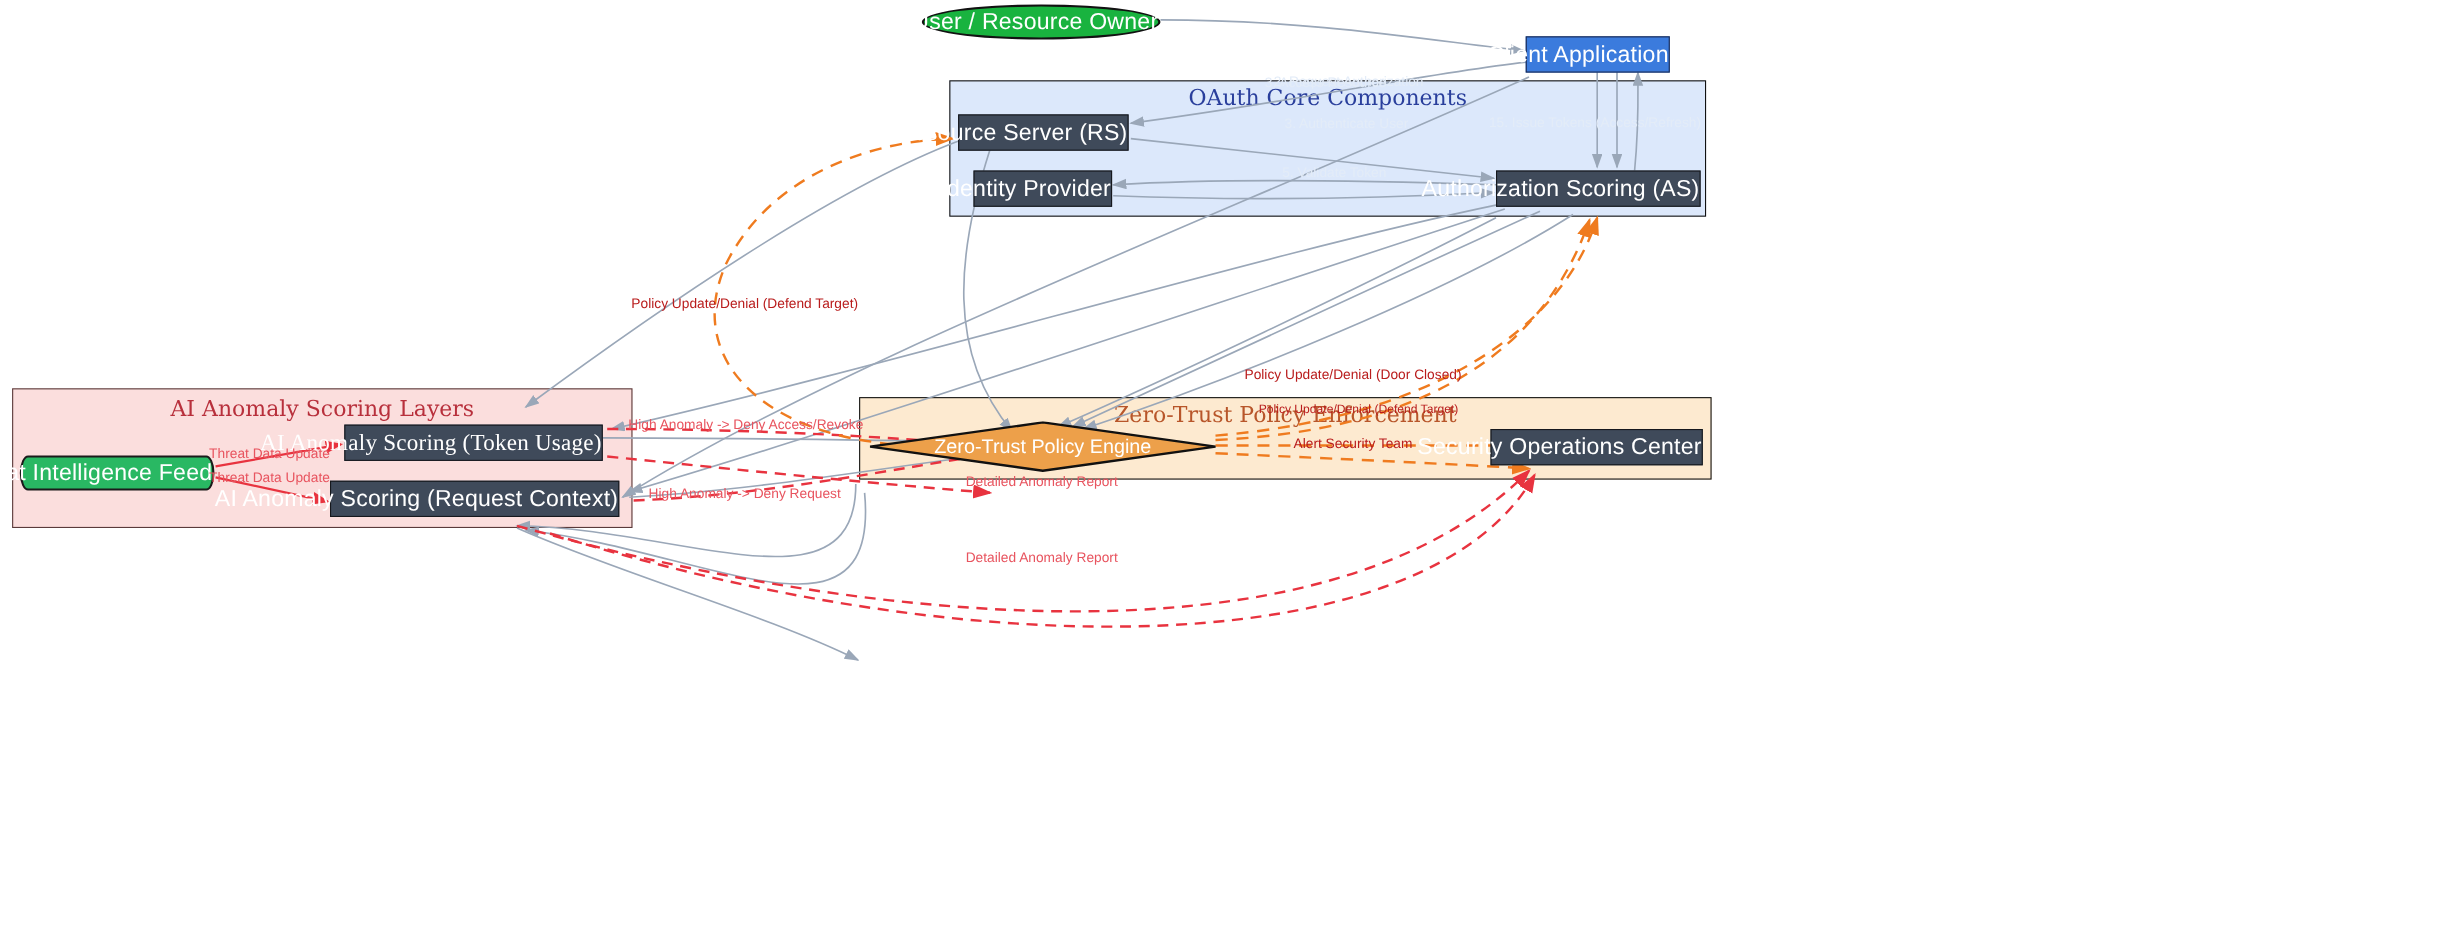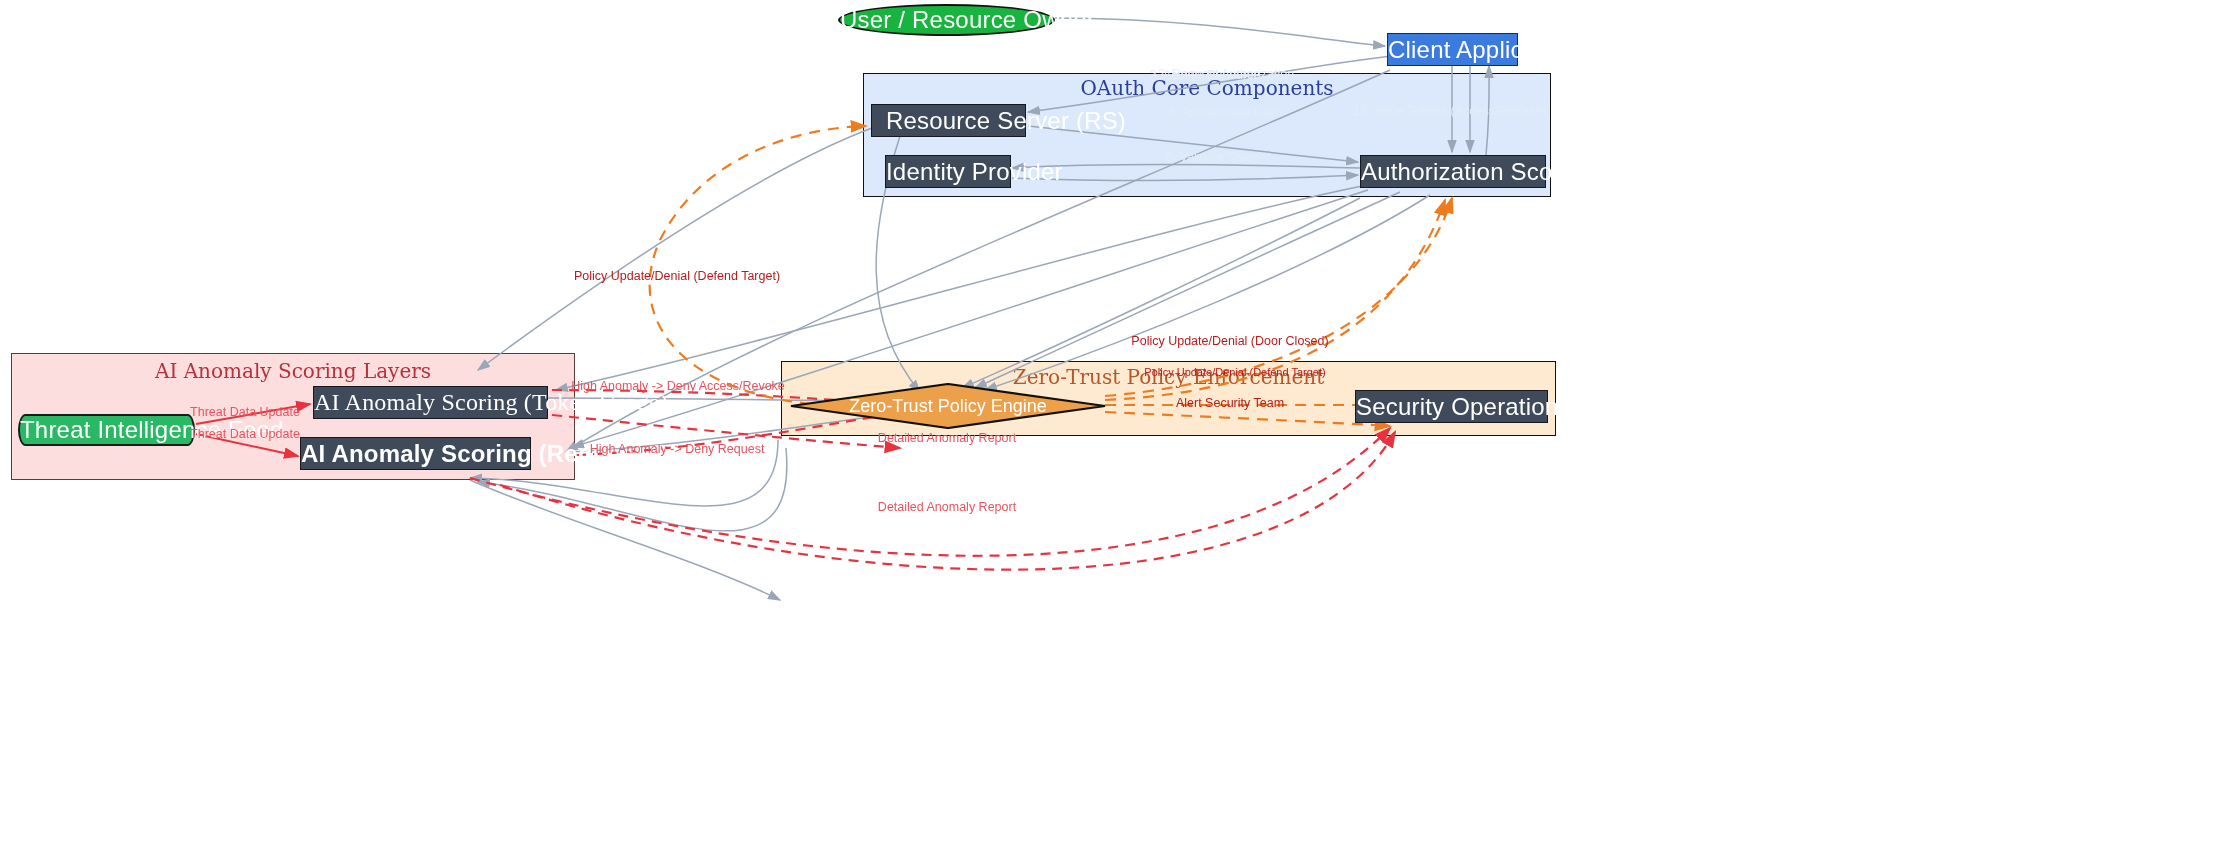--- a/index.html
+++ b/index.html
@@ -6,21 +6,21 @@
   body{width:2224px;height:849px;position:relative;overflow:hidden;
        font-family:"Liberation Sans",sans-serif;}
   #canvas{position:absolute;left:0;top:0;width:2224px;height:849px;}
   svg#edges{position:absolute;left:0;top:0;width:2224px;height:849px;pointer-events:none;}
 
   .cluster{position:absolute;box-sizing:border-box;}
   .cluster-title{position:absolute;left:0;right:0;text-align:center;
       font-family:"DejaVu Serif","Liberation Serif",serif;font-size:20px;}
 
   .node{position:absolute;box-sizing:border-box;display:flex;align-items:center;
-        justify-content:flex-start;color:#ffffff;font-size:24px;letter-spacing:.2px;
+        justify-content:flex-end;color:#ffffff;font-size:21px;letter-spacing:.2px;
         white-space:nowrap;}
   .node.rect{background:#3f4a5a;border:1.6px solid #16181d;}
   .node.client{background:#3b7bdd;border:1.6px solid #1b2a52;}
   .node.ellipse{background:#19b33f;border:2px solid #121212;border-radius:50%;}
   .node.cyl{background:#29b863;border:2px solid #1b1b1b;border-radius:14px/30px;}
 
   .diamond-wrap{position:absolute;}
   .diamond-shape{position:absolute;left:0;top:0;width:100%;height:100%;}
   .diamond-label{position:absolute;left:0;top:0;width:100%;height:100%;
       display:flex;align-items:center;justify-content:center;color:#ffffff;
@@ -144,21 +144,21 @@
   </div>
 
   <div class="node cyl" style="left:18px;top:414px;width:177px;height:32px;">
     <span>Threat Intelligence Feed</span>
   </div>
 
   <div class="node rect" style="left:313px;top:386px;width:235px;height:33px;font-family:Liberation Serif, serif;">
     <span>AI Anomaly Scoring (Token Usage)</span>
   </div>
 
-  <div class="node rect" style="left:300px;top:437px;width:231px;height:33px;font-weight:bold;">
+  <div class="node rect" style="left:300px;top:437px;width:263px;height:33px;">
     <span>AI Anomaly Scoring (Request Context)</span>
   </div>
 
   <div class="diamond-wrap" style="left:790px;top:383px;width:316px;height:46px;">
     <svg class="diamond-shape" viewBox="0 0 316 46" preserveAspectRatio="none">
       <polygon points="158,1 315,23 158,45 1,23" fill="#efa council" style="fill:#eda04a;stroke:#111;stroke-width:2.2"></polygon>
     </svg>
     <div class="diamond-label">Zero-Trust Policy Engine</div>
   </div>
 

